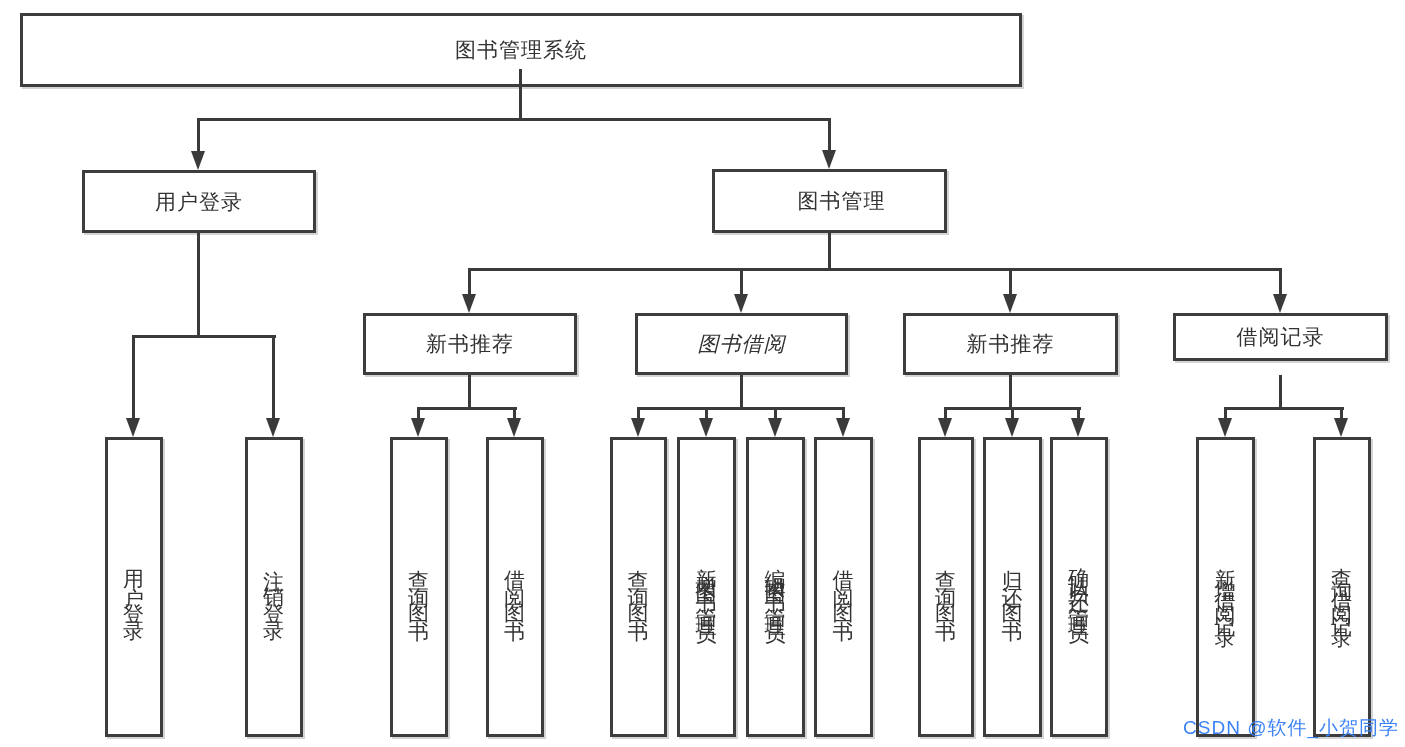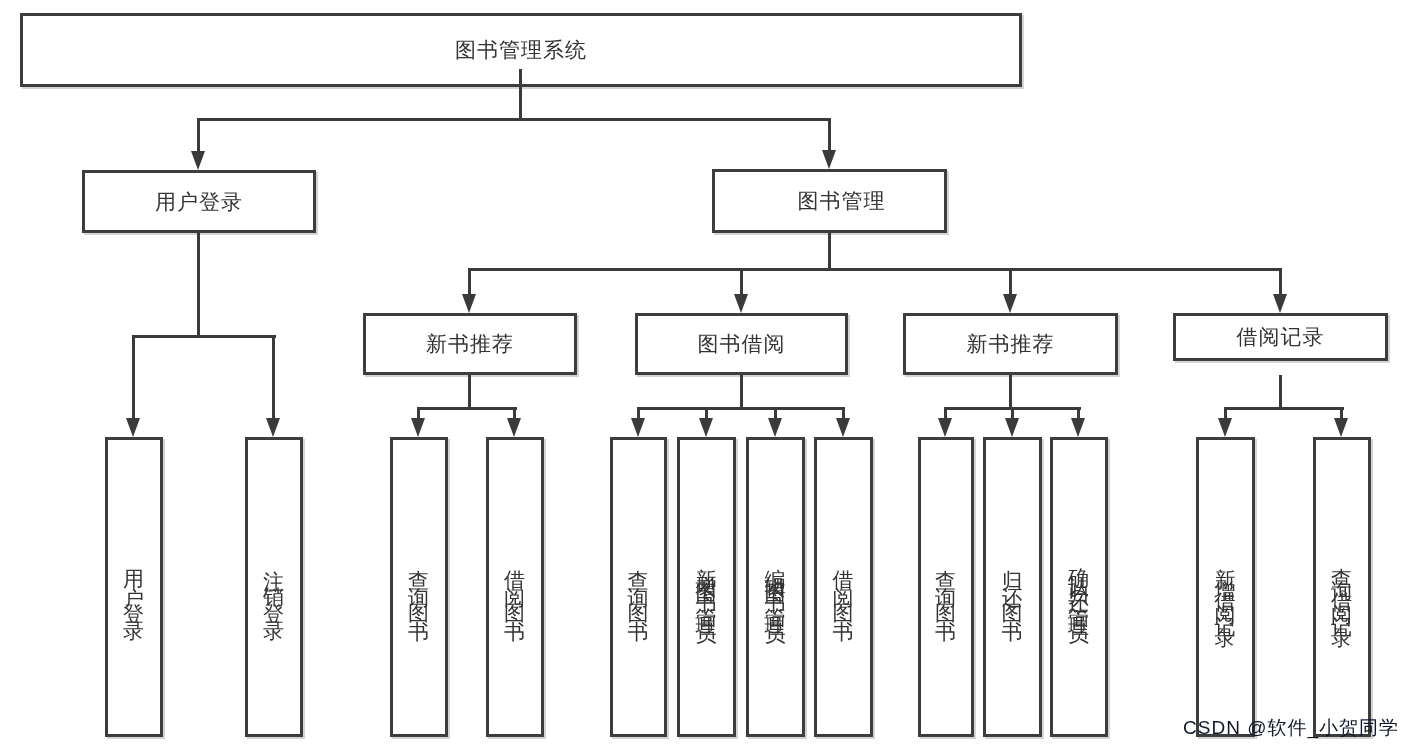--- a/index.html
+++ b/index.html
@@ -25,21 +25,21 @@
   .arrow::before{
     content:"";position:absolute;left:6px;top:0;width:3px;
     height:calc(100% - 14px);background:#3a3a3a;
   }
   .arrow::after{
     content:"";position:absolute;left:0;bottom:0;width:0;height:0;
     border-left:7.5px solid transparent;border-right:7.5px solid transparent;
     border-top:19px solid #3a3a3a;
   }
   #watermark{
-    position:absolute;right:6px;bottom:6px;font-size:19px;color:#0f172a;
+    position:absolute;right:6px;bottom:6px;font-size:19px;color:#3b82f6;
     letter-spacing:1px;z-index:5;white-space:nowrap;
   }
 </style>
 </head>
 <body>
 
 <div id="stage">
 
   <div class="box" style="left:20px;top:13px;width:1002px;height:74px;text-align:right;">
     <span>图书管理系统</span>
@@ -48,21 +48,21 @@
   <div class="box" style="left:82px;top:170px;width:234px;height:63px;">
     <span>用户登录</span>
   </div>
   <div class="box" style="left:712px;top:169px;width:235px;height:64px;padding-left:24px;">
     <span>图书管理</span>
   </div>
 
   <div class="box" style="left:363px;top:313px;width:214px;height:62px;font-family:Liberation Mono, monospace;">
     <span>新书推荐</span>
   </div>
-  <div class="box" style="left:635px;top:313px;width:213px;height:62px;">
+  <div class="box" style="left:635px;top:313px;width:213px;height:62px;font-style:italic;">
     <span>图书借阅</span>
   </div>
   <div class="box" style="left:903px;top:313px;width:215px;height:62px;">
     <span>新书推荐</span>
   </div>
   <div class="box" style="left:1173px;top:313px;width:215px;height:48px;">
     <span>借阅记录</span>
   </div>
 
   <div class="box leaf ls4" style="left:105px;top:437px;width:58px;height:300px;">

